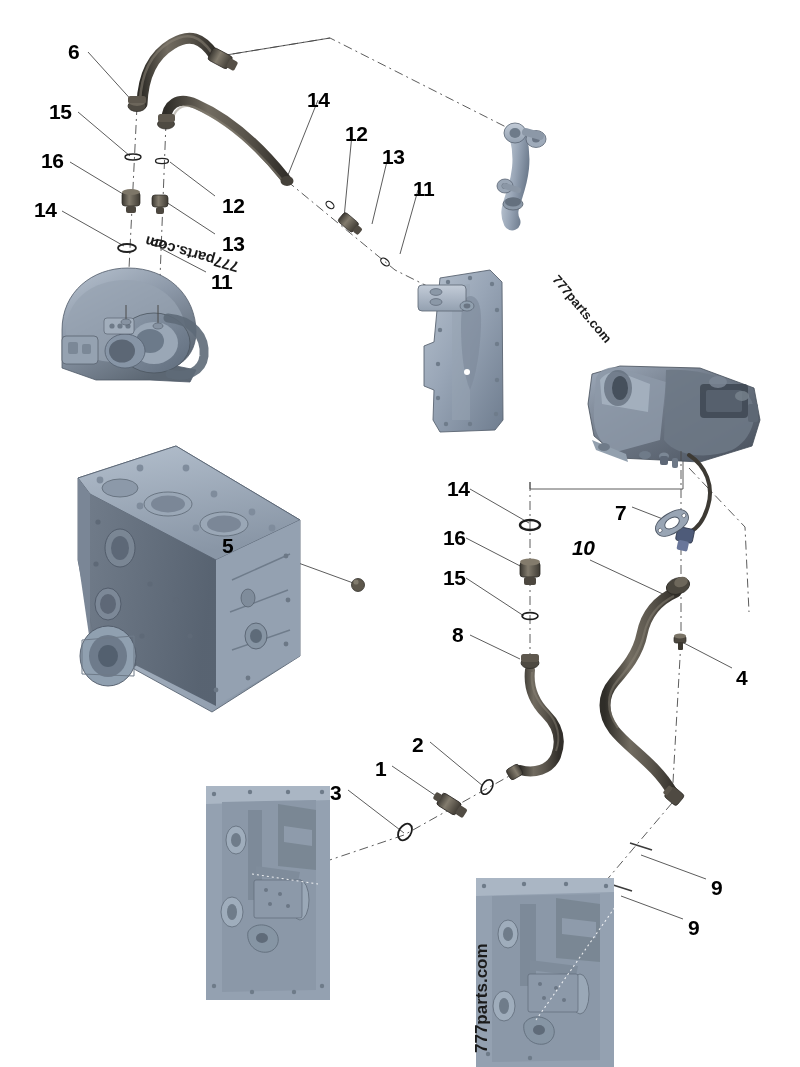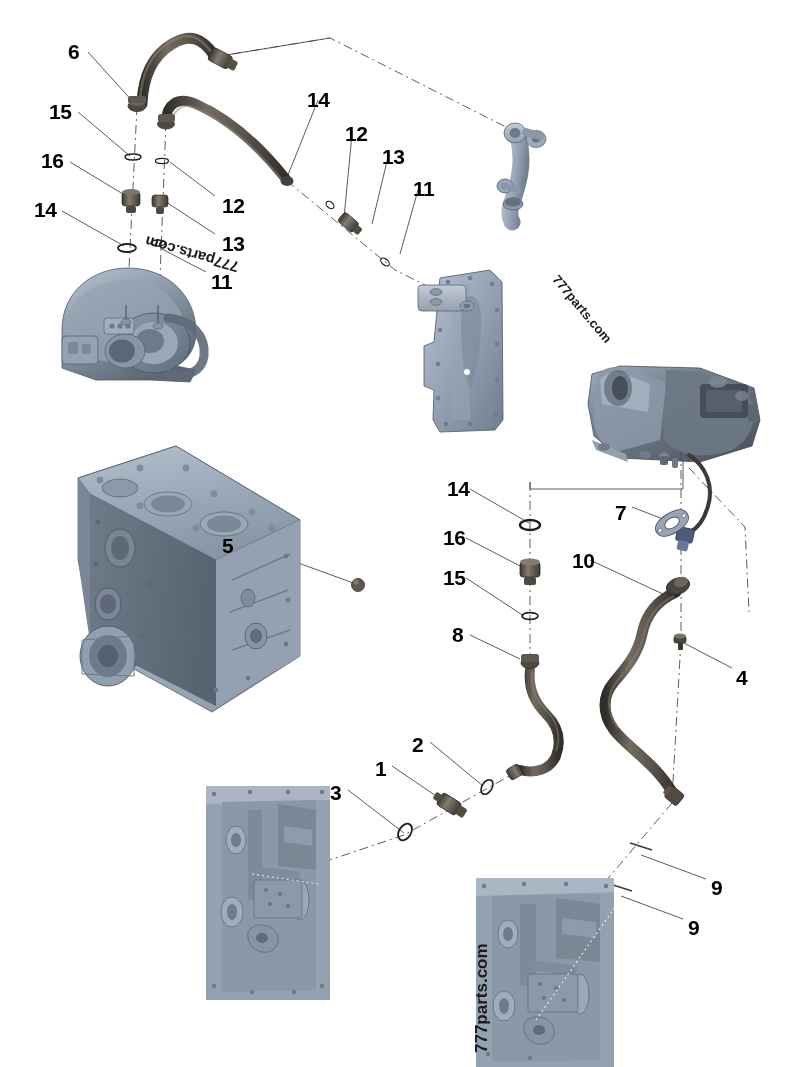--- a/index.html
+++ b/index.html
@@ -468,21 +468,21 @@
       <div class="callout" style="left: 382px; top: 146px;">13</div>
       <div class="callout" style="left: 413px; top: 178px;">11</div>
       <div class="callout" style="left: 222px; top: 195px;">12</div>
       <div class="callout" style="left: 222px; top: 233px;">13</div>
       <div class="callout" style="left: 211px; top: 271px;">11</div>
       <div class="callout" style="left: 222px; top: 535px;">5</div>
       <div class="callout" style="left: 447px; top: 478px;">14</div>
       <div class="callout" style="left: 615px; top: 502px;">7</div>
       <div class="callout" style="left: 443px; top: 527px;">16</div>
       <div class="callout" style="left: 443px; top: 567px;">15</div>
-      <div class="callout" style="left: 572px; top: 550px;">10</div>
+      <div class="callout" style="left: 572px; top: 537px; font-style: italic;">10</div>
       <div class="callout" style="left: 452px; top: 624px;">8</div>
       <div class="callout" style="left: 736px; top: 667px;">4</div>
       <div class="callout" style="left: 412px; top: 734px;">2</div>
       <div class="callout" style="left: 375px; top: 758px;">1</div>
       <div class="callout" style="left: 330px; top: 782px;">3</div>
       <div class="callout" style="left: 711px; top: 877px;">9</div>
       <div class="callout" style="left: 688px; top: 917px;">9</div>
     </div>
 
 </div>

